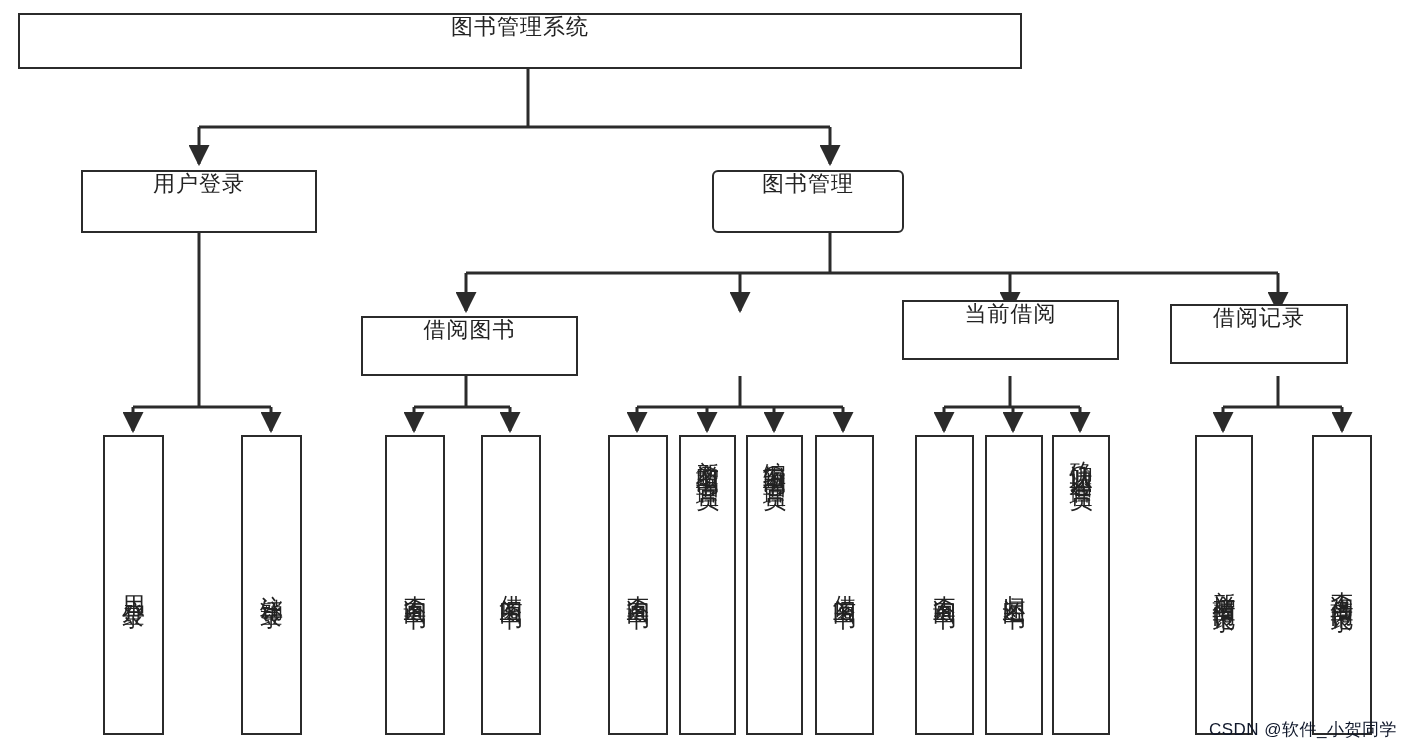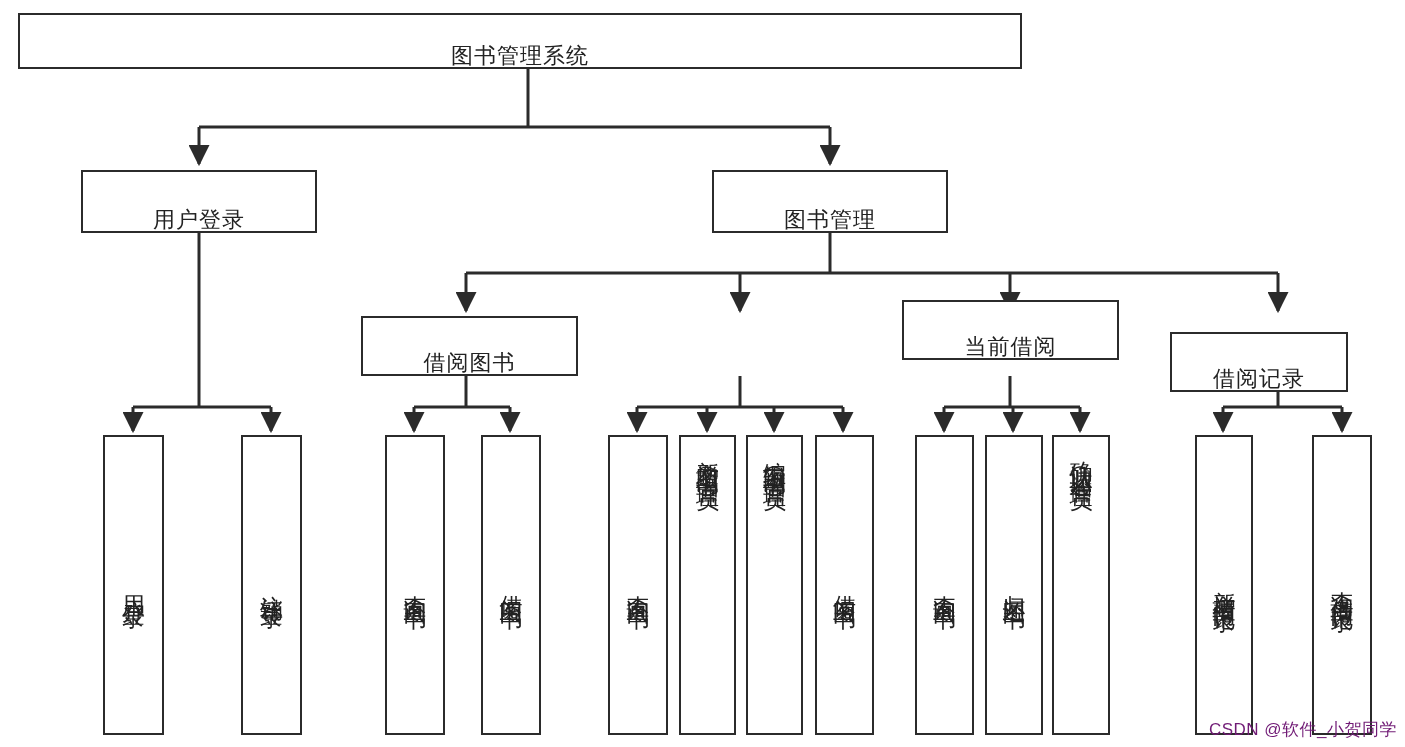--- a/index.html
+++ b/index.html
@@ -24,21 +24,21 @@
     width: 1405px;
     height: 747px;
     pointer-events: none;
   }
   .node {
     position: absolute;
     box-sizing: border-box;
     border: 2px solid #2b2b2b;
     background: #ffffff;
     display: flex;
-    align-items: flex-end;
+    align-items: flex-start;
     justify-content: center;
   }
   .node .label {
     color: #222222;
     white-space: pre;
     text-align: center;
     line-height: 1.05;
   }
   .node.horiz .label {
     font-size: 22px;
@@ -63,21 +63,21 @@
   }
   .node.leaf.centered {
     align-items: center;
     padding-top: 0;
   }
   .watermark {
     position: absolute;
     right: 8px;
     bottom: 6px;
     font-size: 17px;
-    color: #701a75;
+    color: #0f172a;
     letter-spacing: 0.5px;
     white-space: nowrap;
   }
 </style>
 </head>
 <body>
 
 <div id="canvas">
 
   <svg class="connectors" viewBox="0 0 1405 747">
@@ -130,31 +130,31 @@
     </g>
   </svg>
 
   <div class="node root" style="left:18px; top:13px; width:1004px; height:56px;">
     <span class="label">图书管理系统</span>
   </div>
 
   <div class="node horiz" style="left:81px; top:170px; width:236px; height:63px;">
     <span class="label">用户登录</span>
   </div>
-  <div class="node horiz" style="left:712px; top:170px; width:236px; height:63px;">
+  <div class="node horiz" style="left:712px; top:170px; width:192px; height:63px;border-radius:6px;">
     <span class="label">图书管理</span>
   </div>
 
   <div class="node horiz" style="left:361px; top:316px; width:217px; height:60px;">
     <span class="label">借阅图书</span>
   </div>
   <div class="node horiz" style="left:902px; top:300px; width:217px; height:60px;">
     <span class="label">当前借阅</span>
   </div>
-  <div class="node horiz" style="left:1170px; top:332px; width:178px; height:60px;">
+  <div class="node horiz" style="left:1170px; top:304px; width:178px; height:60px;">
     <span class="label">借阅记录</span>
   </div>
 
   <div class="node leaf centered" style="left:103px; top:435px; width:61px; height:300px;">
     <span class="label">用户登录</span>
   </div>
   <div class="node leaf centered" style="left:241px; top:435px; width:61px; height:300px;">
     <span class="label">注销登录</span>
   </div>
 

